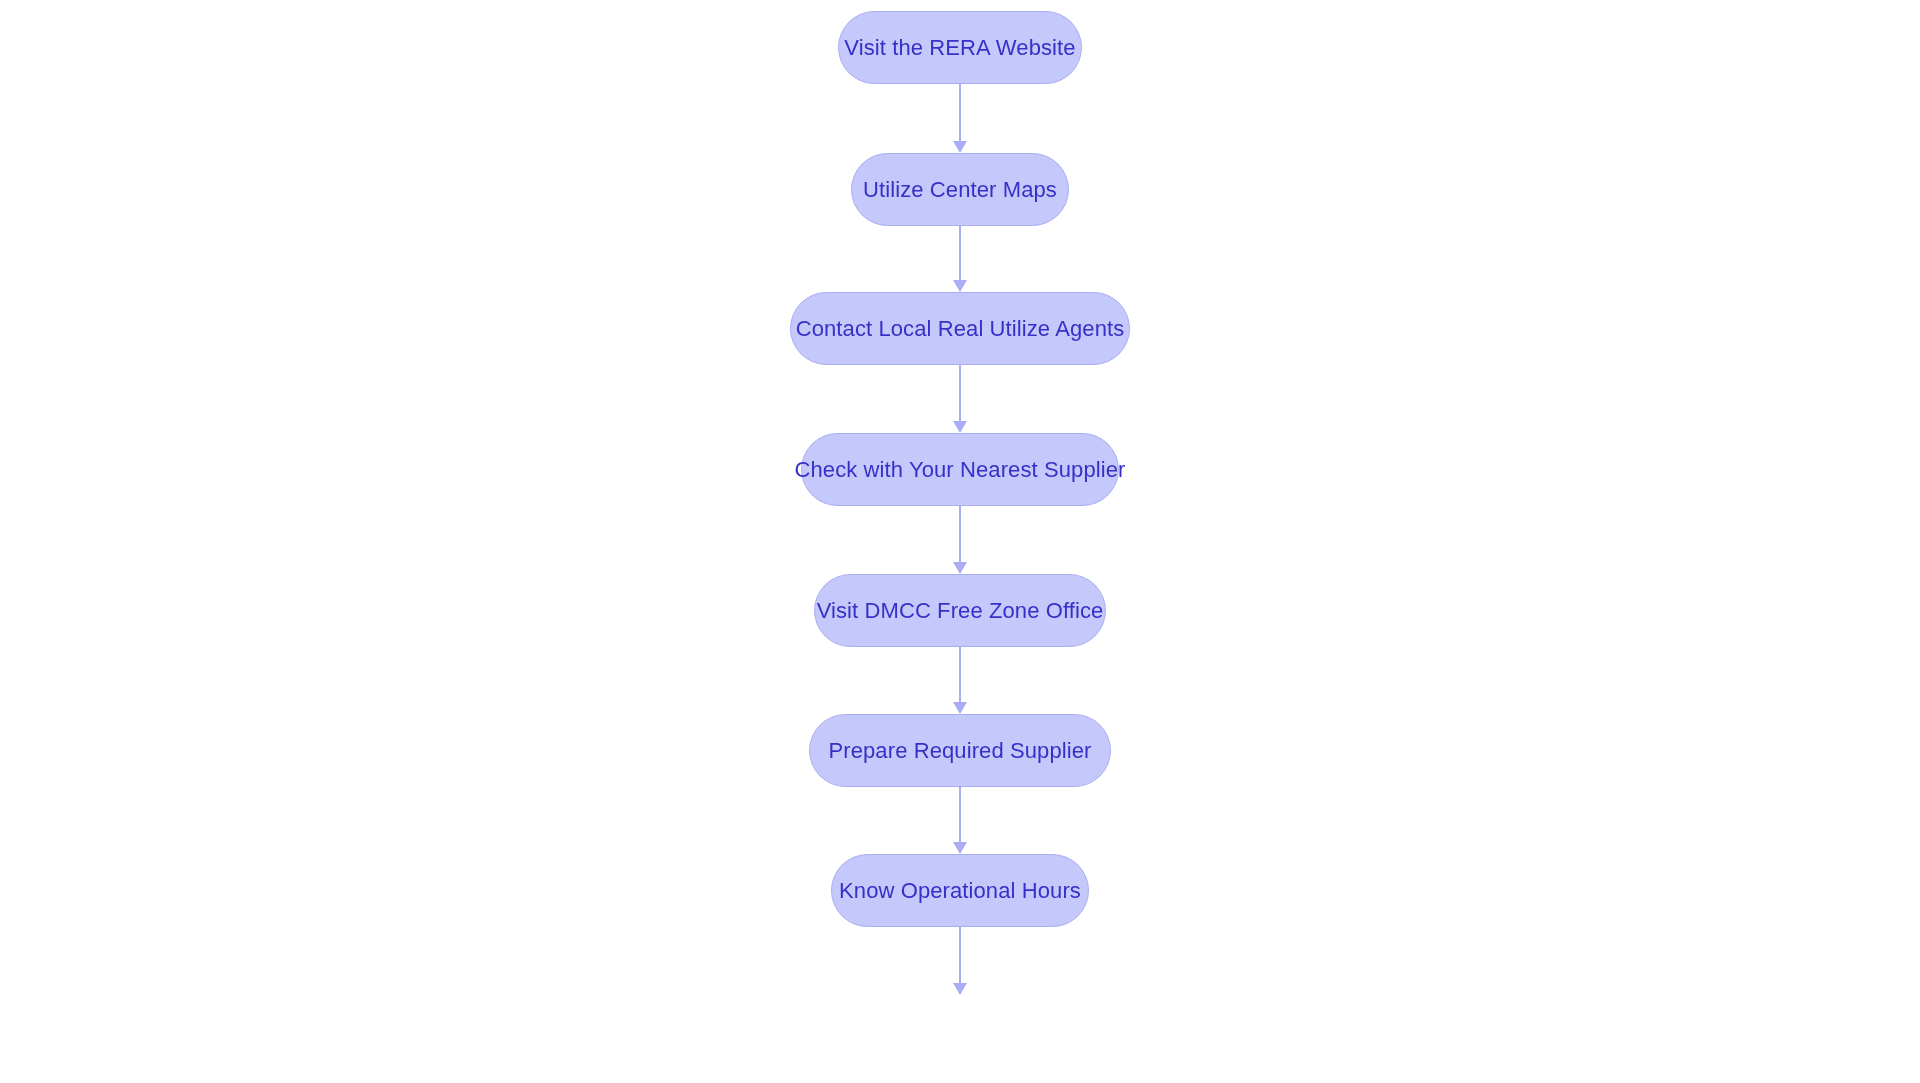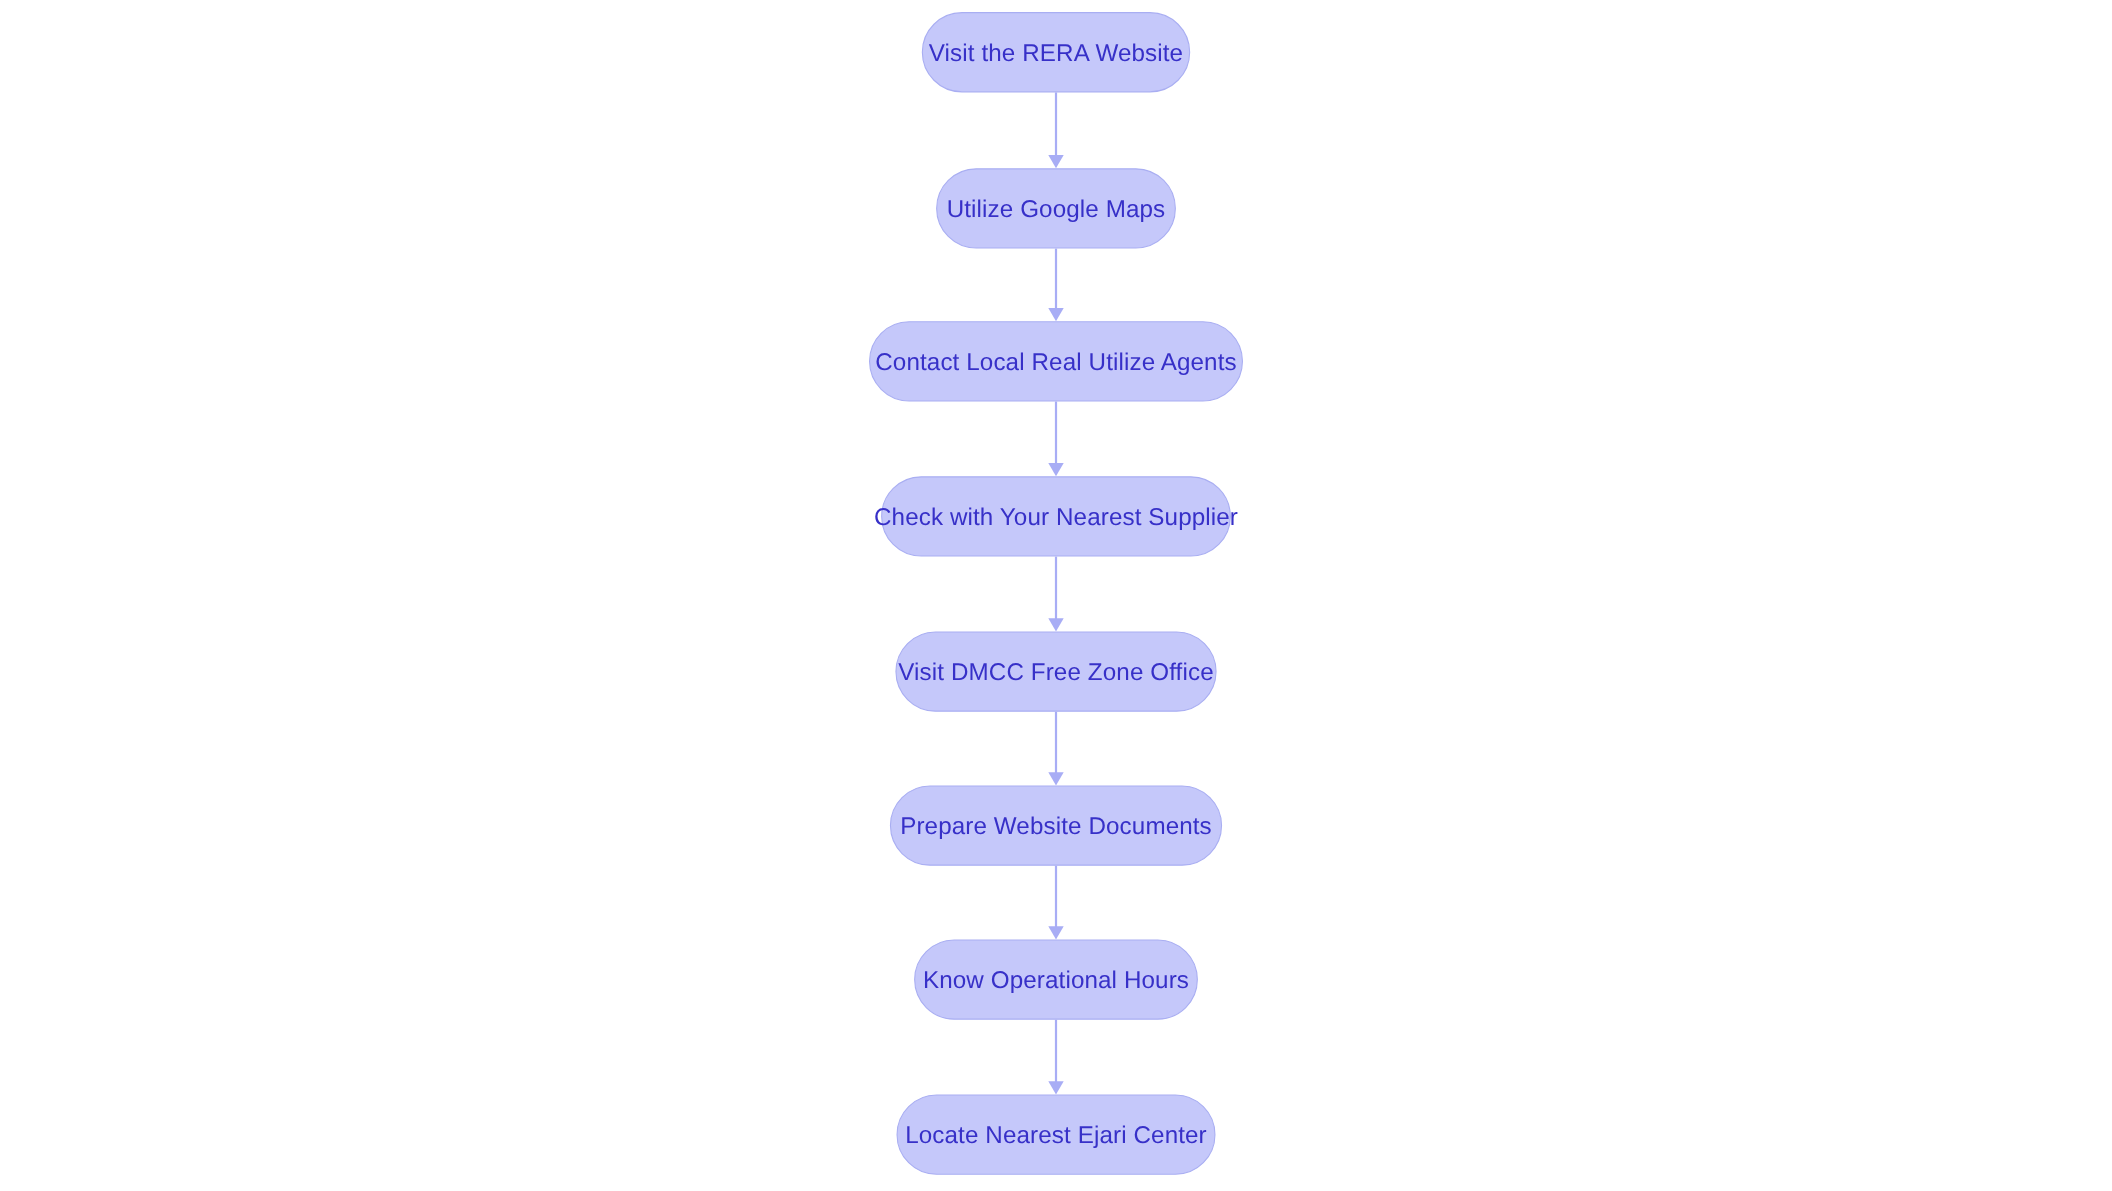--- a/index.html
+++ b/index.html
@@ -100,33 +100,30 @@
       <div class="connector-arrowhead" style="border-top-color: rgb(168, 173, 245);"></div>
     </div>
     <div class="connector" style="top: 927px; height: 68px;">
       <div class="connector-line" style="height: 58px; background: rgb(168, 173, 245);"></div>
       <div class="connector-arrowhead" style="border-top-color: rgb(168, 173, 245);"></div>
     </div>
     <div class="node" style="width: 244px; top: 11px; background: rgb(197, 200, 250); border-color: rgb(169, 174, 242);">
       <span class="node-label" style="color: rgb(55, 48, 200);">Visit the RERA Website</span>
     </div>
     <div class="node" style="width: 218px; top: 153px; background: rgb(197, 200, 250); border-color: rgb(169, 174, 242);">
-      <span class="node-label" style="color: rgb(55, 48, 200);">Utilize Google Maps</span>
+      <span class="node-label" style="color: rgb(55, 48, 200);">Utilize Center Maps</span>
     </div>
     <div class="node" style="width: 340px; top: 292px; background: rgb(197, 200, 250); border-color: rgb(169, 174, 242);">
       <span class="node-label" style="color: rgb(55, 48, 200);">Contact Local Real Utilize Agents</span>
     </div>
     <div class="node" style="width: 318px; top: 433px; background: rgb(197, 200, 250); border-color: rgb(169, 174, 242);">
       <span class="node-label" style="color: rgb(55, 48, 200);">Check with Your Nearest Supplier</span>
     </div>
     <div class="node" style="width: 292px; top: 574px; background: rgb(197, 200, 250); border-color: rgb(169, 174, 242);">
       <span class="node-label" style="color: rgb(55, 48, 200);">Visit DMCC Free Zone Office</span>
     </div>
     <div class="node" style="width: 302px; top: 714px; background: rgb(197, 200, 250); border-color: rgb(169, 174, 242);">
-      <span class="node-label" style="color: rgb(55, 48, 200);">Prepare Website Documents</span>
+      <span class="node-label" style="color: rgb(55, 48, 200);">Prepare Required Supplier</span>
     </div>
     <div class="node" style="width: 258px; top: 854px; background: rgb(197, 200, 250); border-color: rgb(169, 174, 242);">
       <span class="node-label" style="color: rgb(55, 48, 200);">Know Operational Hours</span>
     </div>
-    <div class="node" style="width: 290px; top: 995px; background: rgb(197, 200, 250); border-color: rgb(169, 174, 242);">
-      <span class="node-label" style="color: rgb(55, 48, 200);">Locate Nearest Ejari Center</span>
-    </div>
   </div>
 
 </body></html>

